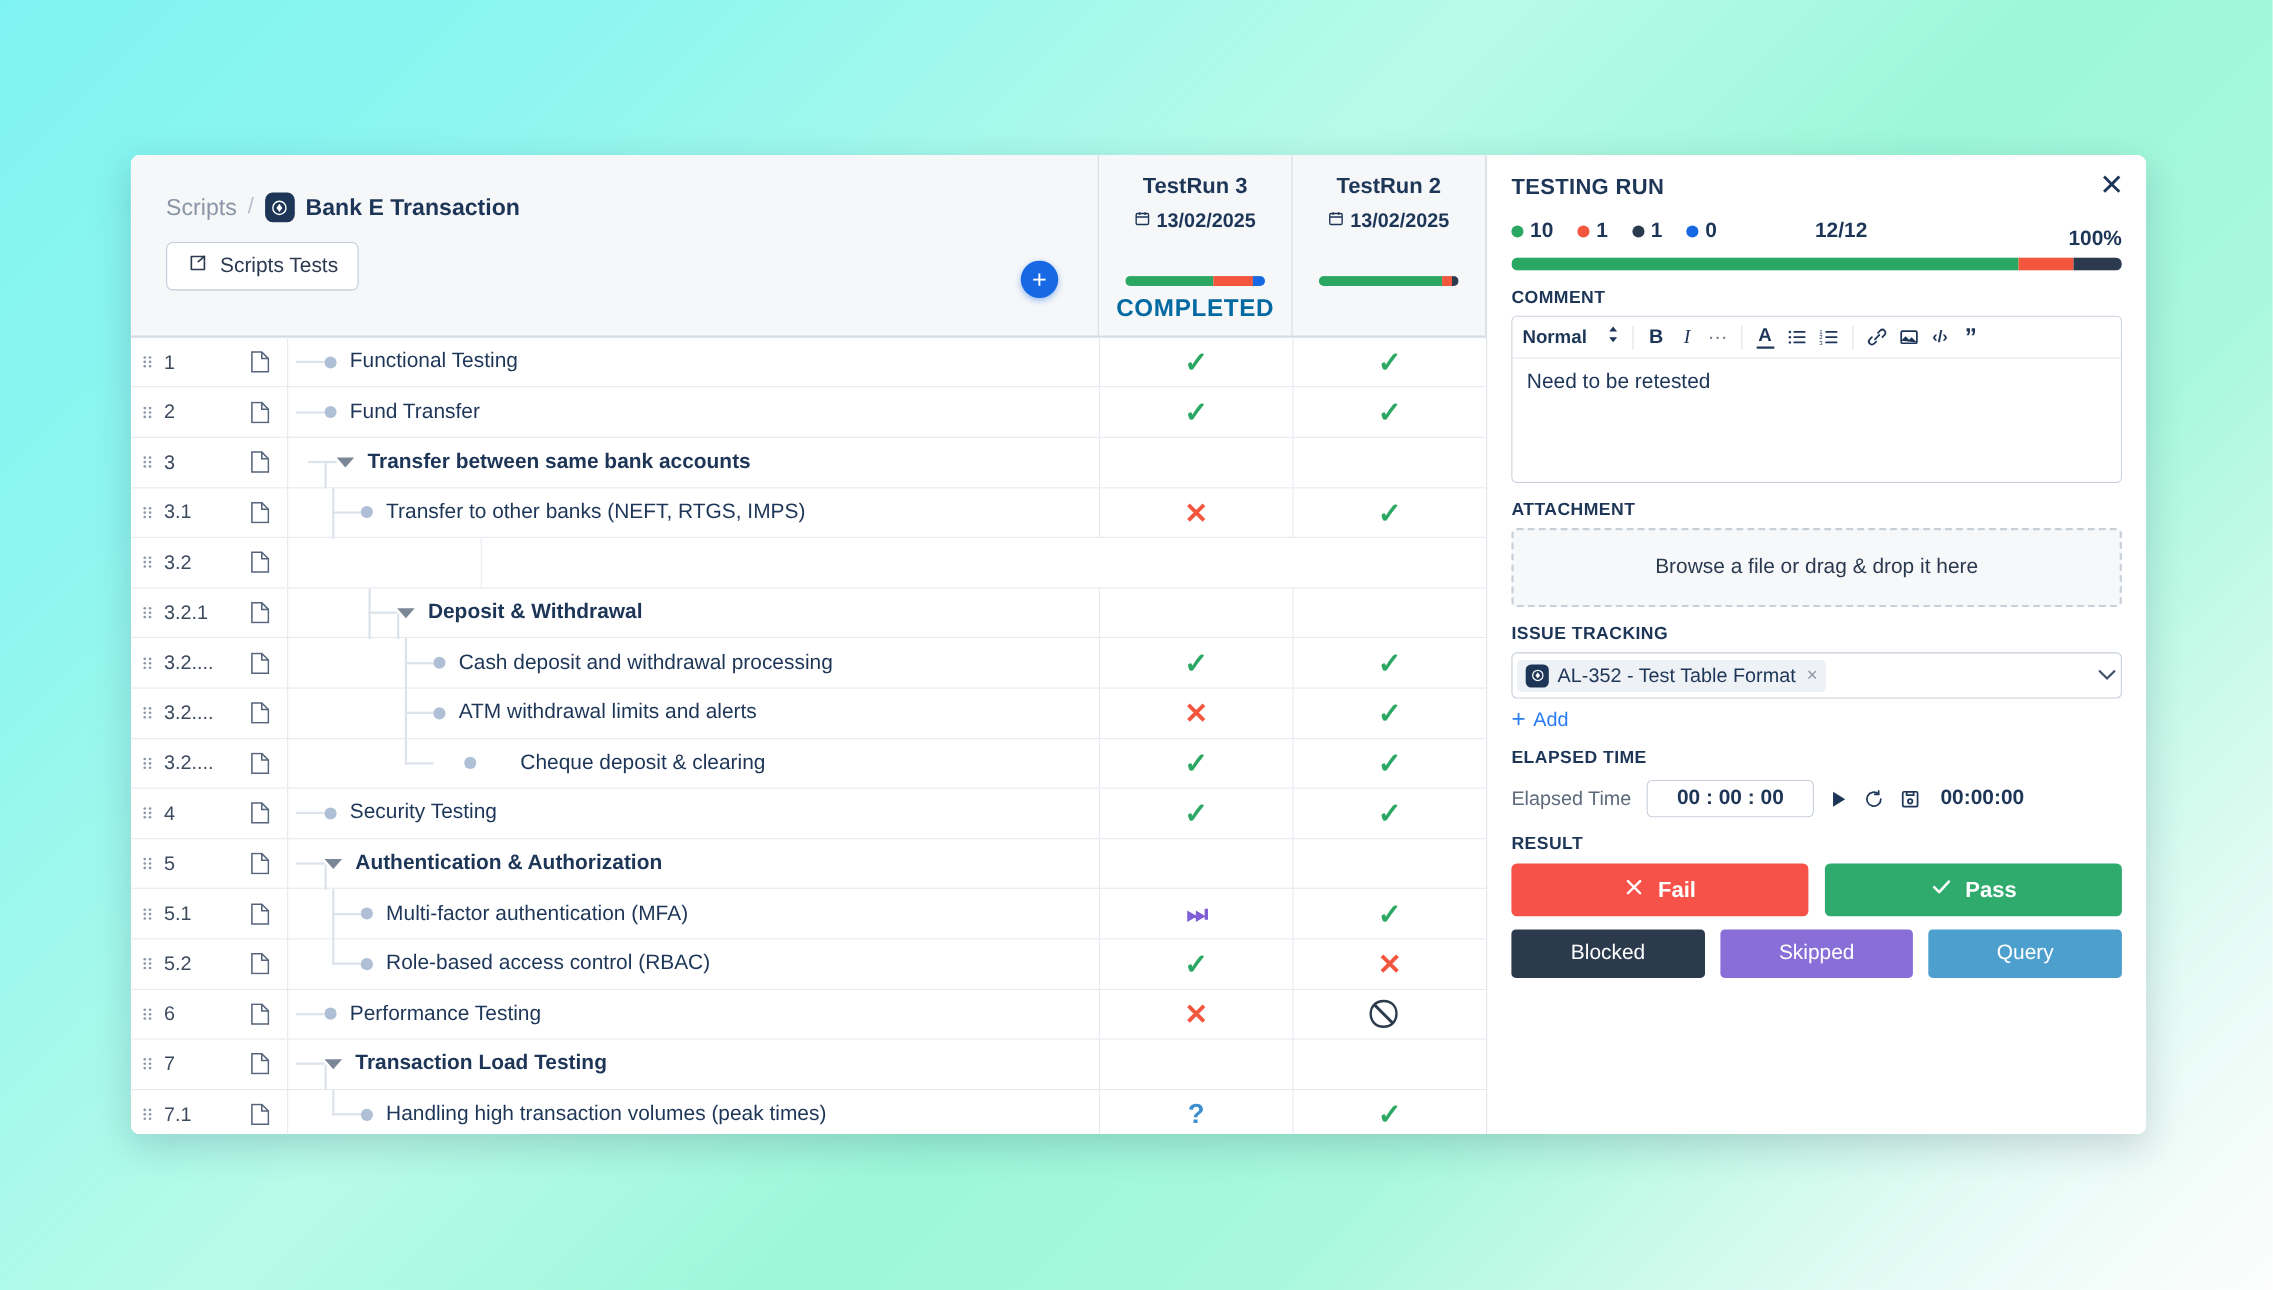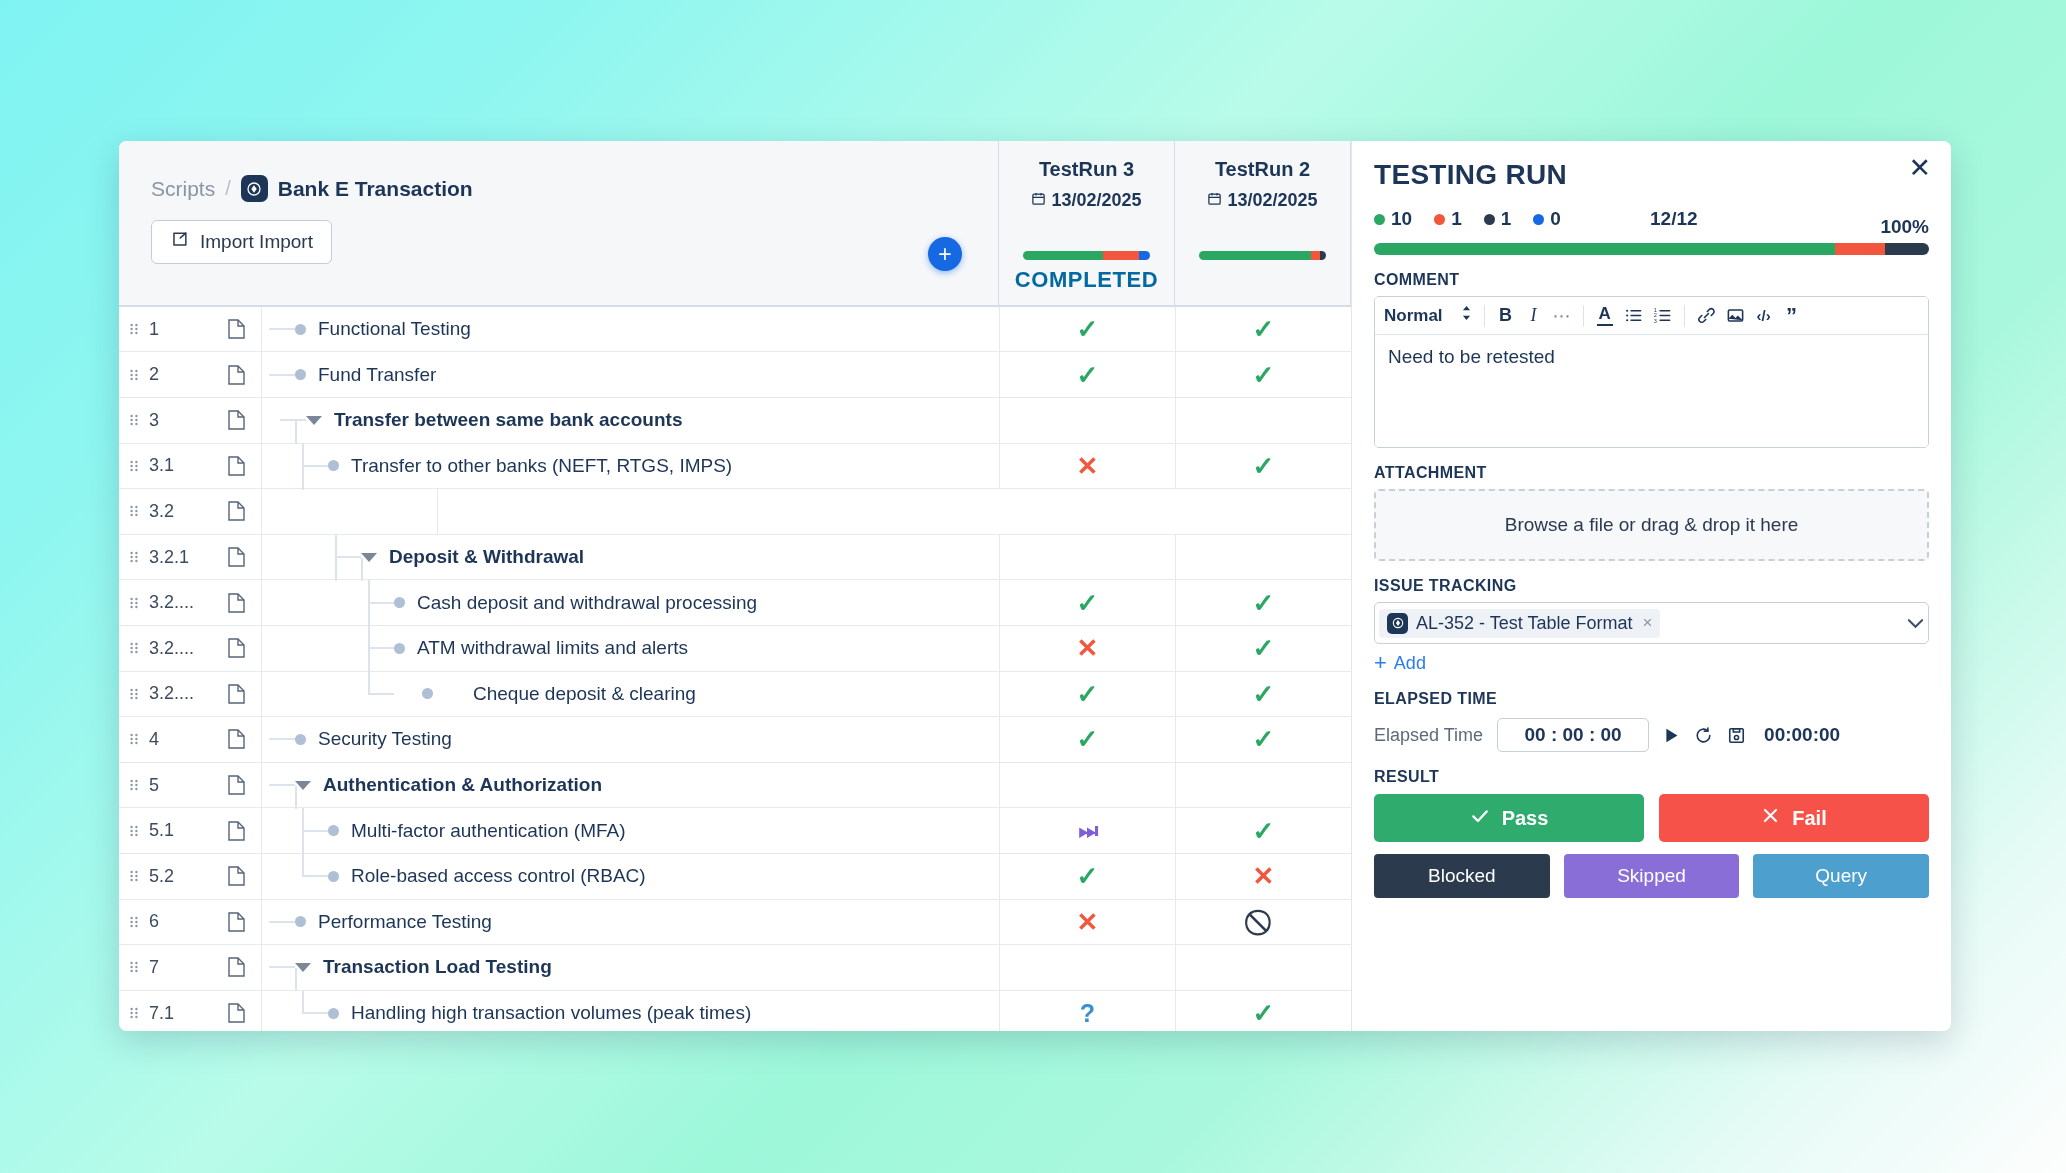--- a/index.html
+++ b/index.html
@@ -81,21 +81,21 @@
 
   .st { font-size: 24px; font-weight: 700; line-height:1; }
   .st-pass { color:#2aa863; font-size:26px; }
   .st-fail { color:#f2563c; font-size:26px; }
   .st-skip { color:#7e5fd6; font-size:22px; letter-spacing:-2px; }
   .st-block { color:#2c3a4e; font-size:25px; }
   .st-query { color:#3c8fd0; font-size:25px; }
 
   
   .panel { width: 600px; flex:0 0 600px; background:#fff; border-left:1px solid #e1e6ec; padding: 18px 22px 0 22px; position: relative; }
-  .panel-title { color:#1d3557; font-size: 28px; font-weight: 800; letter-spacing:.3px; }
+  .panel-title { color:#1d3557; font-size: 20px; font-weight: 800; letter-spacing:.3px; }
   .panel-close { position:absolute; right: 20px; top: 14px; background:none; border:none; cursor:pointer; color:#1d3557; font-size: 27px; line-height:1; }
 
   .stats { display:flex; align-items:center; margin-top: 17px; height: 22px; }
   .stat { display:flex; align-items:center; gap:6px; margin-right: 22px; color:#1d3557; font-size:19px; font-weight:600; }
   .dot { width:11px; height:11px; border-radius:50%; }
   .stat-right { margin-left:auto; color:#1d3557; font-size:19px; font-weight:600;margin-top:16px; }
   .stat-frac { position:absolute; left: 298px; color:#1d3557; font-size:19px; font-weight:600; }
 
   .panel-bar { margin-top: 13px; height: 12px; border-radius:6px; overflow:hidden; display:flex; }
 
@@ -153,21 +153,21 @@
         </div>
 
         <button class="import-btn">
           <span>
             <svg width="19" height="19" viewBox="0 0 24 24" fill="none" stroke="#2b3a4f" stroke-width="1.9" stroke-linecap="round" stroke-linejoin="round">
               <path d="M14 4H5v15h15v-9"></path>
                 <path d="M13 10 L20 4"></path>
                 <path d="M15 4h5v5"></path>
             </svg>
           </span>
-          <span>Import Import</span>
+          <span>Scripts Tests</span>
         </button>
 
         <button class="add-fab">+</button>
       </div>
 
       <div class="run-col-head">
         <span class="run-name">TestRun 3</span>
         <span class="run-date">
           <span>
             <svg width="15" height="15" viewBox="0 0 24 24" fill="none" stroke="#1d3557" stroke-width="2">
@@ -842,35 +842,35 @@
             <rect x="3.5" y="3.5" width="17" height="17" rx="1.5"></rect>
             <path d="M8 3.5h8v4H8z"></path>
             <circle cx="12" cy="14.5" r="2.6"></circle>
           </svg>
       </span>
       <span class="time-total">00:00:00</span>
     </div>
 
     <div class="sec-label">RESULT</div>
     <div class="res-row1">
+      <button class="rbig" id="btn-fail" style="background: rgb(247, 82, 74);">
+        <span>
+          <svg width="19" height="19" viewBox="0 0 24 24" fill="none" stroke="#fff" stroke-width="2.8" stroke-linecap="round">
+              <path d="M5 5 L19 19 M19 5 L5 19"></path>
+            </svg>
+        </span>
+        <span>Fail</span>
+      </button>
       <button class="rbig" id="btn-pass" style="background: rgb(47, 171, 110);">
         <span>
           <svg width="20" height="20" viewBox="0 0 24 24" fill="none" stroke="#fff" stroke-width="2.8" stroke-linecap="round" stroke-linejoin="round">
               <path d="M4 12.5 L9.5 18 L20 6.5"></path>
             </svg>
         </span>
         <span>Pass</span>
-      </button>
-      <button class="rbig" id="btn-fail" style="background: rgb(247, 82, 74);">
-        <span>
-          <svg width="19" height="19" viewBox="0 0 24 24" fill="none" stroke="#fff" stroke-width="2.8" stroke-linecap="round">
-              <path d="M5 5 L19 19 M19 5 L5 19"></path>
-            </svg>
-        </span>
-        <span>Fail</span>
       </button>
     </div>
     <div class="res-row2">
       <button class="rsm" id="btn-blocked" style="background: rgb(44, 58, 78);">Blocked</button>
       <button class="rsm" id="btn-skipped" style="background: rgb(138, 110, 216);">Skipped</button>
       <button class="rsm" id="btn-query" style="background: rgb(77, 159, 206);">Query</button>
     </div>
   </div>
 </div>
 

